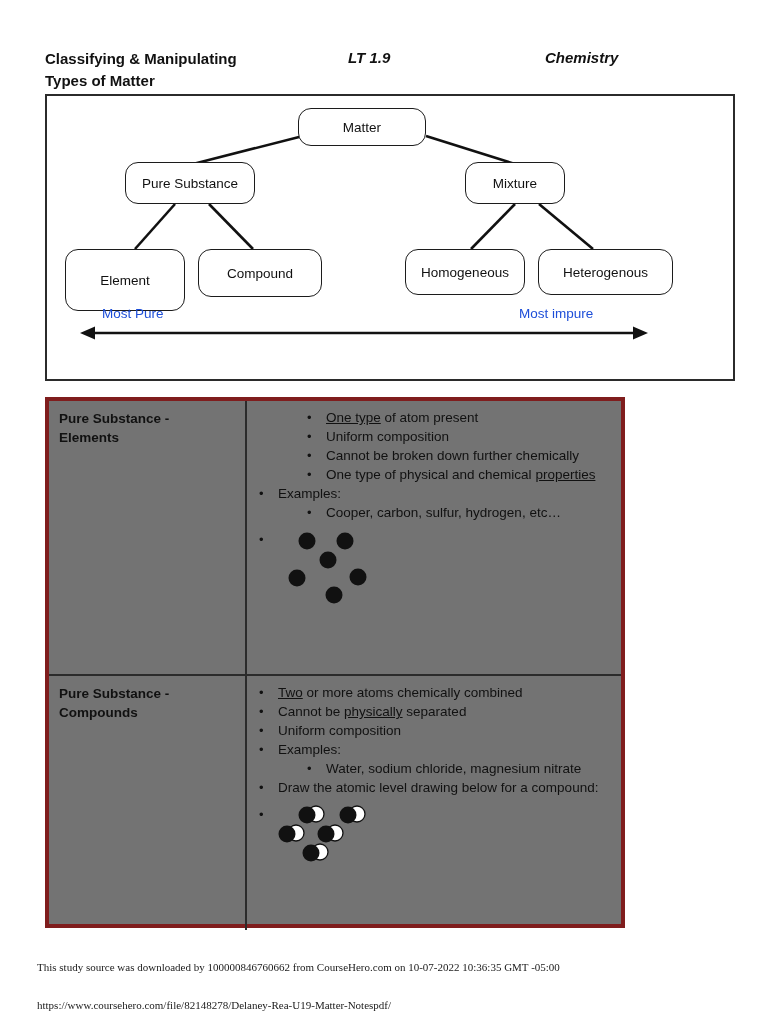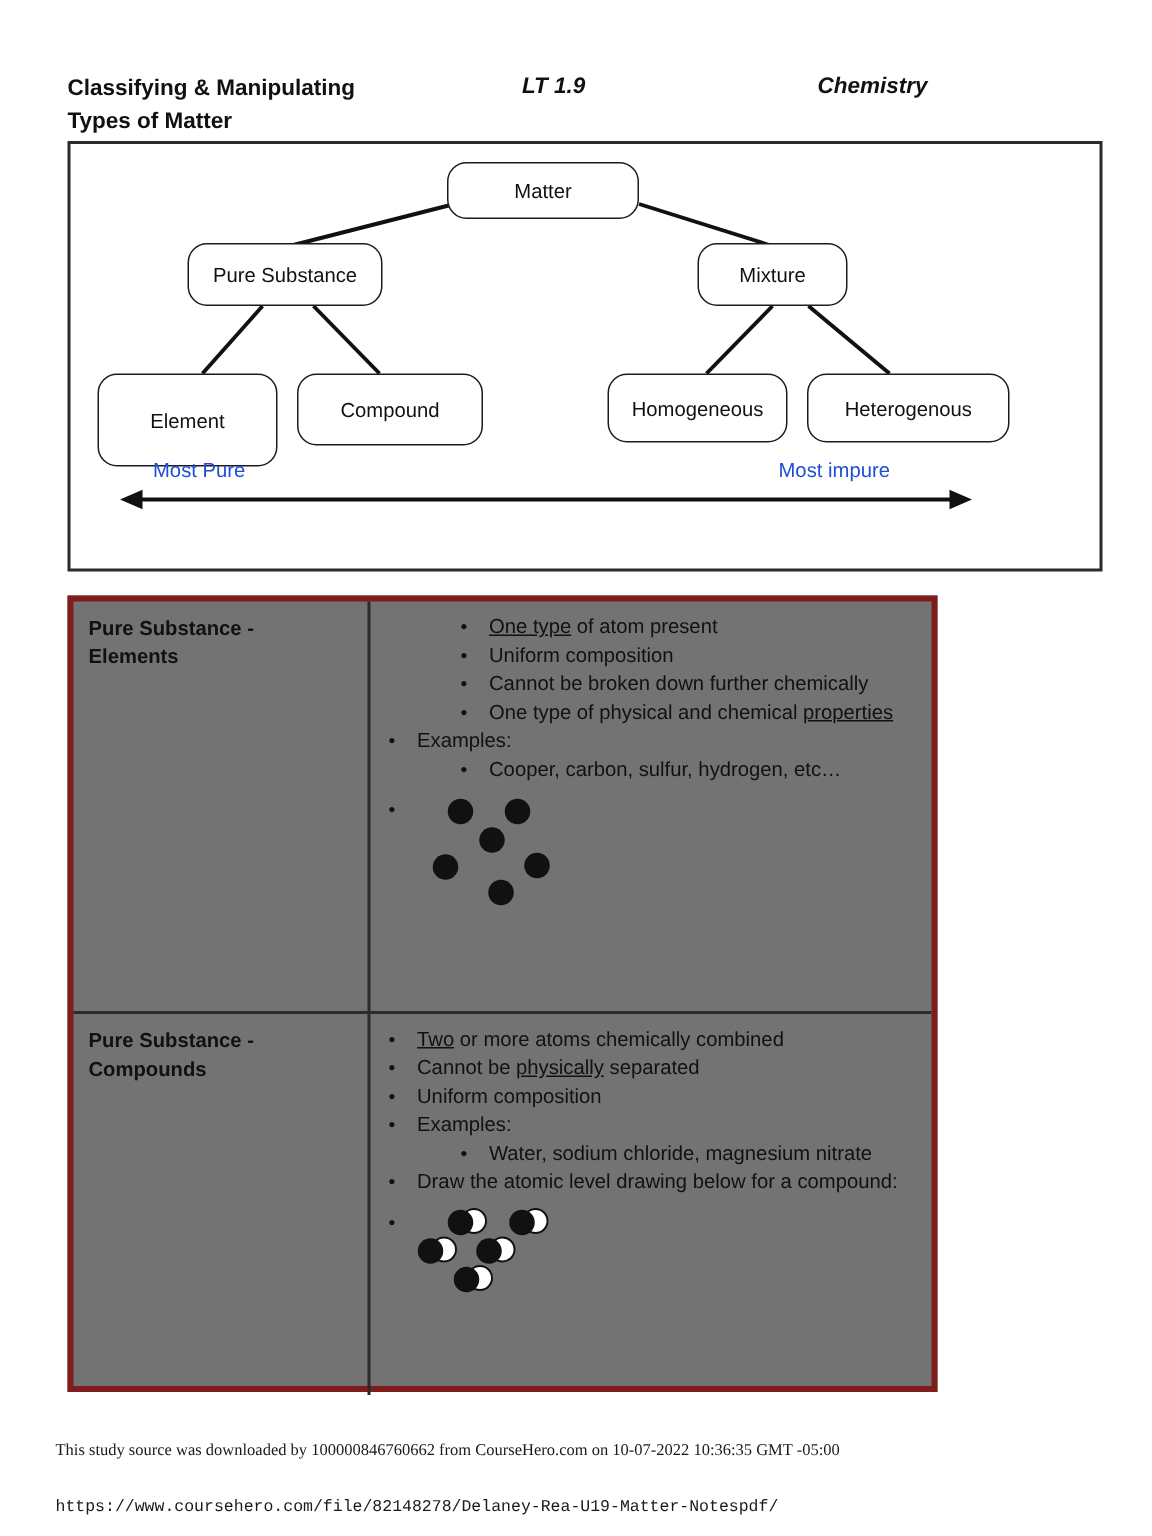--- a/index.html
+++ b/index.html
@@ -56,21 +56,21 @@
   .seg-b { font-weight:normal;text-align:right; }
 
   .drawing { display:flex; align-items:flex-start; padding-left:4px; margin-top:4px; }
   .drawing .bullet { width:9px; font-size:13px; flex:none; padding-top:4px; }
   .drawing svg { display:block; margin-left:4px; }
 
   
   .foot1 { position:absolute; left:37px; top:961px;
     font-family:"Liberation Serif", serif; font-size:11px; color:#1a1a1a; }
   .foot2 { position:absolute; left:37px; top:999px;
-    font-family:Liberation Mono, monospace; font-size:11px; color:#1a1a1a; }
+    font-family:Liberation Serif, serif; font-size:11px; color:#1a1a1a; }
 </style>
 </head>
 <body>
 
 <div class="page">
 
   <div class="hdr">
     <div class="hdr-title">
       <div>Classifying &amp; Manipulating</div>
       <div>Types of Matter</div>

